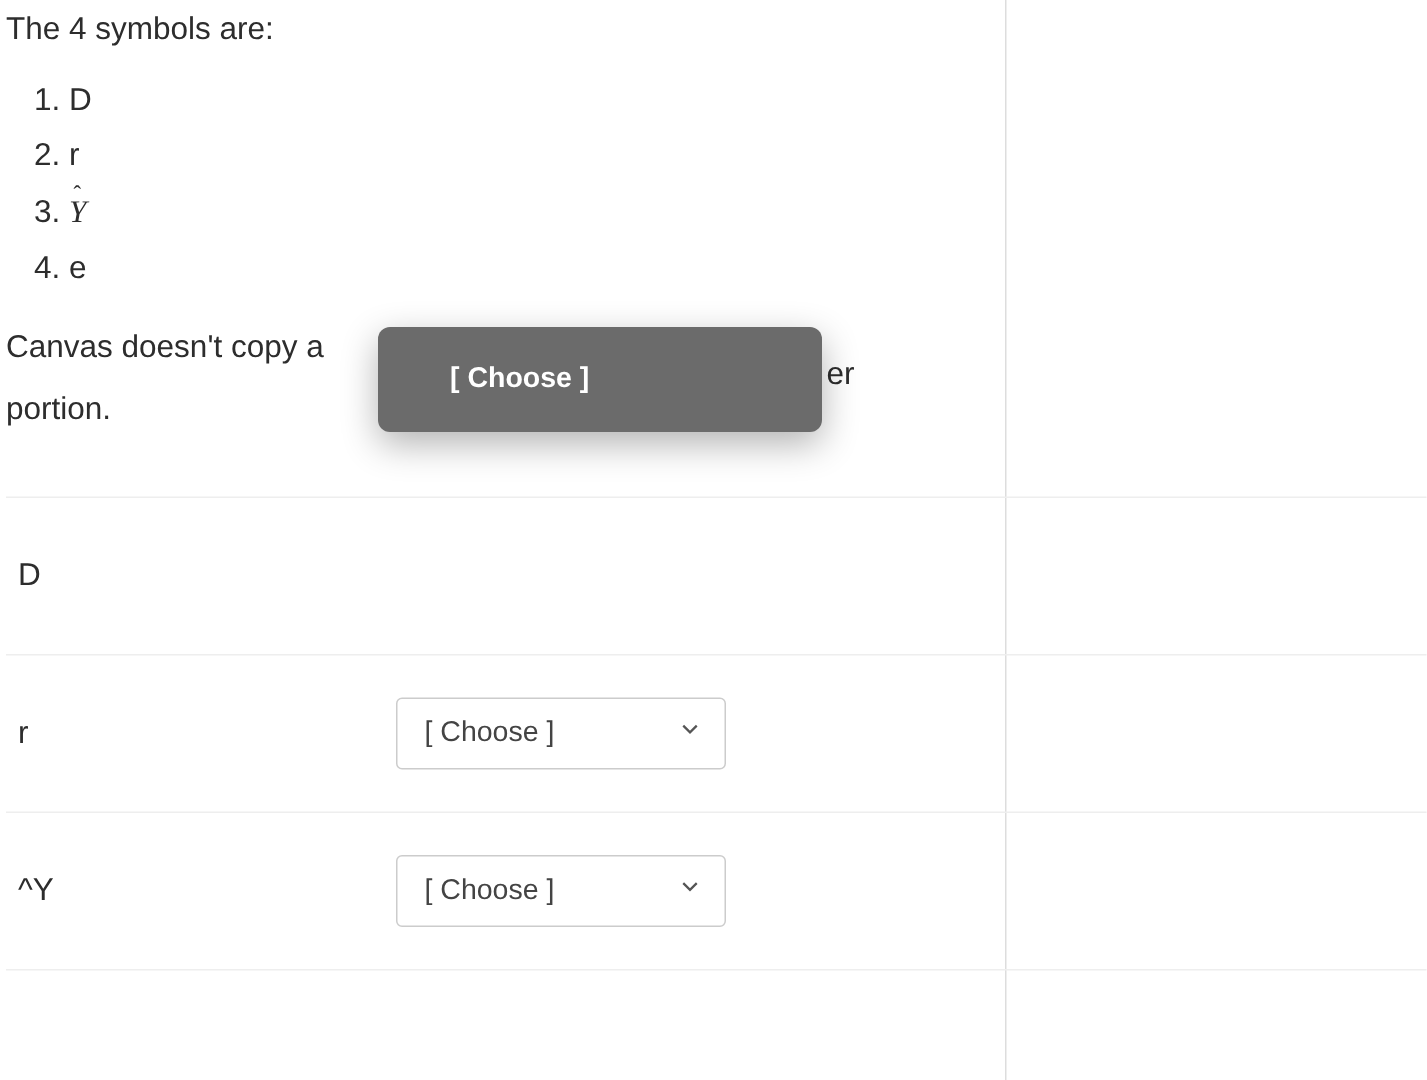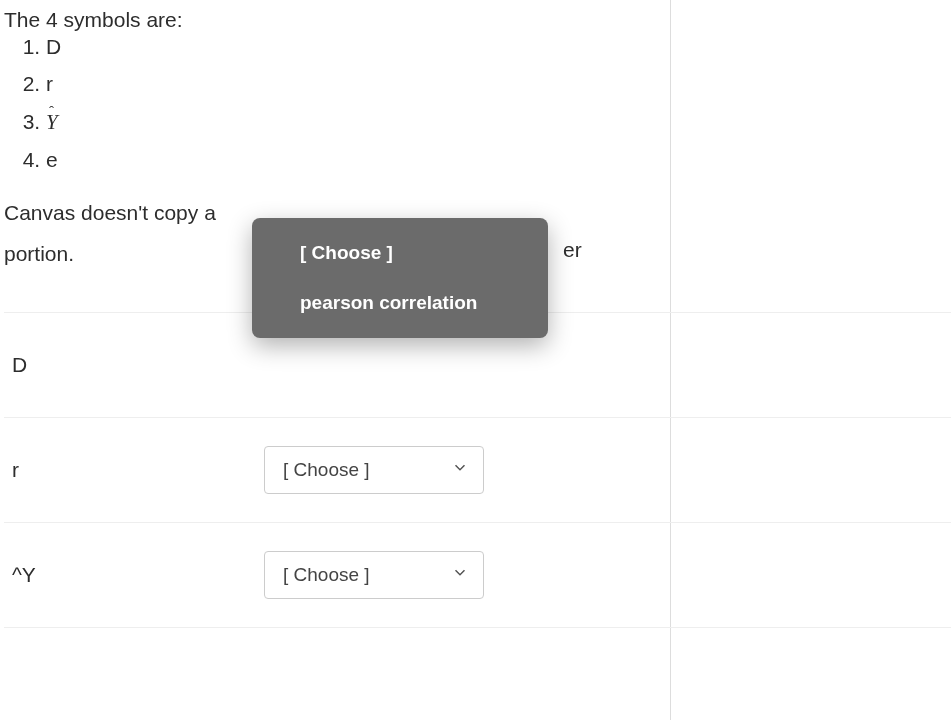--- a/index.html
+++ b/index.html
@@ -23,20 +23,21 @@
       width: 1px;
       background: #ddd;
     }
     .content {
       padding: 8px 0 0 4px;
       position: relative;
     }
     .heading {
       font-size: 21px;
       color: #2d2d2d;
+      margin-bottom: 20px;
     }
     .symbols-list {
       list-style: decimal;
       margin-left: 42px;
       font-size: 21px;
       color: #2d2d2d;
     }
     .symbols-list li {
       margin-bottom: 8px;
       line-height: 1.4;
@@ -140,21 +141,20 @@
       stroke: #fff;
       stroke-width: 3;
       fill: none;
     }
     .behind-text {
       position: absolute;
       left: 551px;
       top: 238px;
       font-size: 21px;
       color: #2d2d2d;
-      margin-left: 12px;
     }
   </style>
 </head>
 <body>
 
 <div class="divider-line"></div>
 
 <div class="content">
 
   <div class="heading">The 4 symbols are:</div>
@@ -209,16 +209,15 @@
               <polyline points="6 9 12 15 18 9"></polyline>
             </svg>
         </span>
       </div>
     </div>
 
   </div>
 
   <div class="dropdown">
     <div class="dropdown-item">[ Choose ]</div>
-    <div class="dropdown-item">pearson correlation</div>
   </div>
 
 </div>
 
 </body></html>

